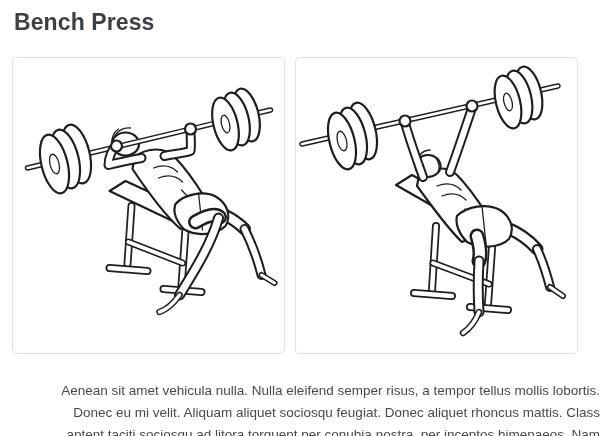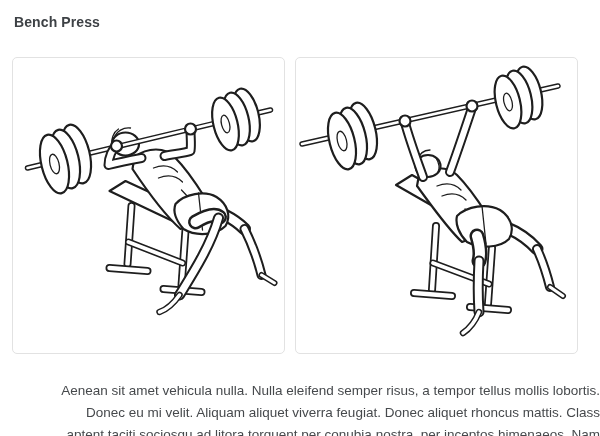--- a/index.html
+++ b/index.html
@@ -4,21 +4,21 @@
 <style>
   html, body { margin:0; padding:0; }
   body {
     width:600px; height:436px; overflow:hidden;
     background:#ffffff;
     font-family:"Liberation Sans", "DejaVu Sans", sans-serif;
     -webkit-font-smoothing:antialiased;
   }
   h2.page-title {
     margin:12px 0 0 14px;
-    font-size:14px; line-height:20px; font-weight:bold;
+    font-size:23px; line-height:20px; font-weight:bold;
     color:#3d4145; letter-spacing:0.1px;
   }
   .figures {
     margin:25px 0 0 12px;
     display:flex; gap:10px;
   }
   .panel {
     box-sizing:border-box;
     height:297px;
     border:1px solid #e2e2e2;
@@ -214,15 +214,15 @@
         <ellipse class="w" cx="212" cy="44" rx="12" ry="27" transform="rotate(-14 212 44)"></ellipse>
         <ellipse class="d" cx="212" cy="44" rx="4" ry="9" transform="rotate(-14 212 44)"></ellipse>
       </g>
     </svg>
   </figure>
 
 </div>
 
 <p class="para">
   <span class="line">Aenean sit amet vehicula nulla. Nulla eleifend semper risus, a tempor tellus mollis lobortis.</span>
-  <span class="line">Donec eu mi velit. Aliquam aliquet viverra feugiat. Donec aliquet rhoncus mattis. Class</span>
+  <span class="line">Donec eu mi velit. Aliquam aliquet sociosqu feugiat. Donec aliquet rhoncus mattis. Class</span>
   <span class="line">aptent taciti sociosqu ad litora torquent per conubia nostra, per inceptos himenaeos. Nam</span>
 </p>
 
 </body></html>

